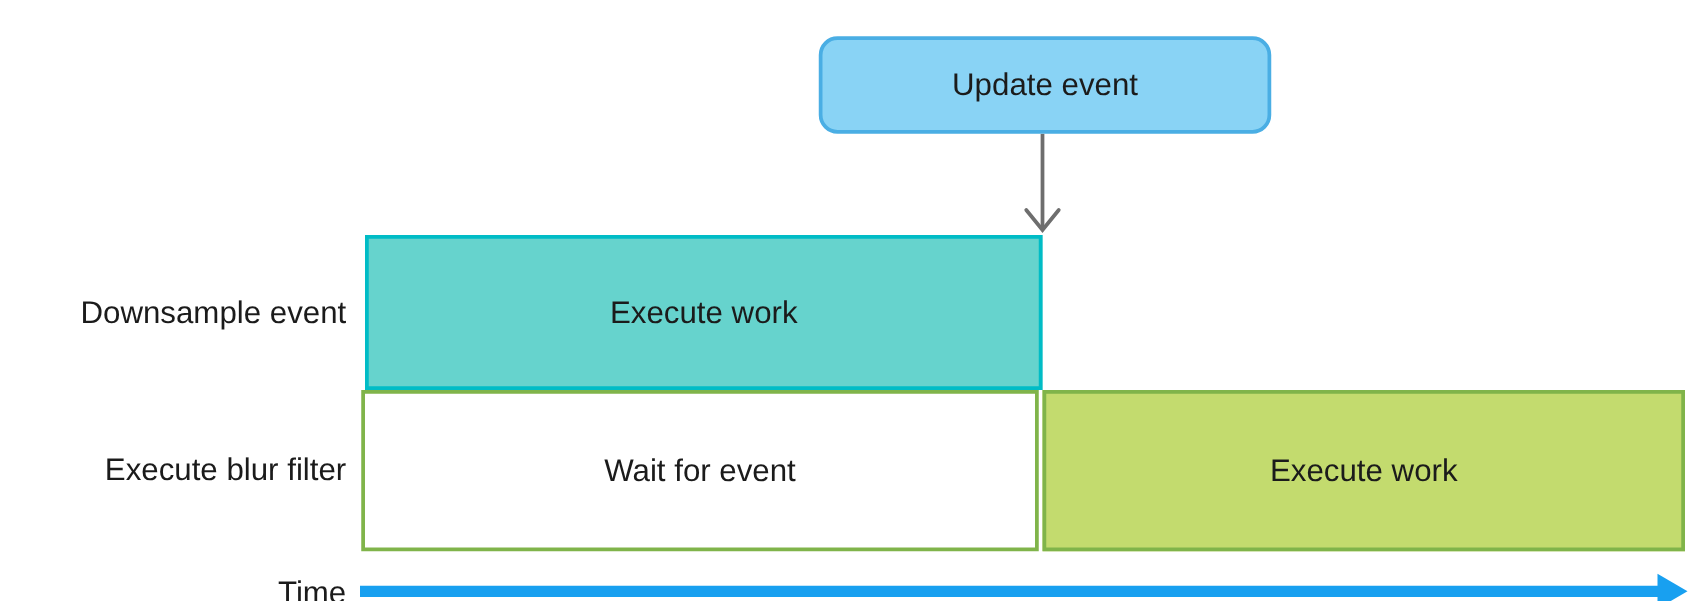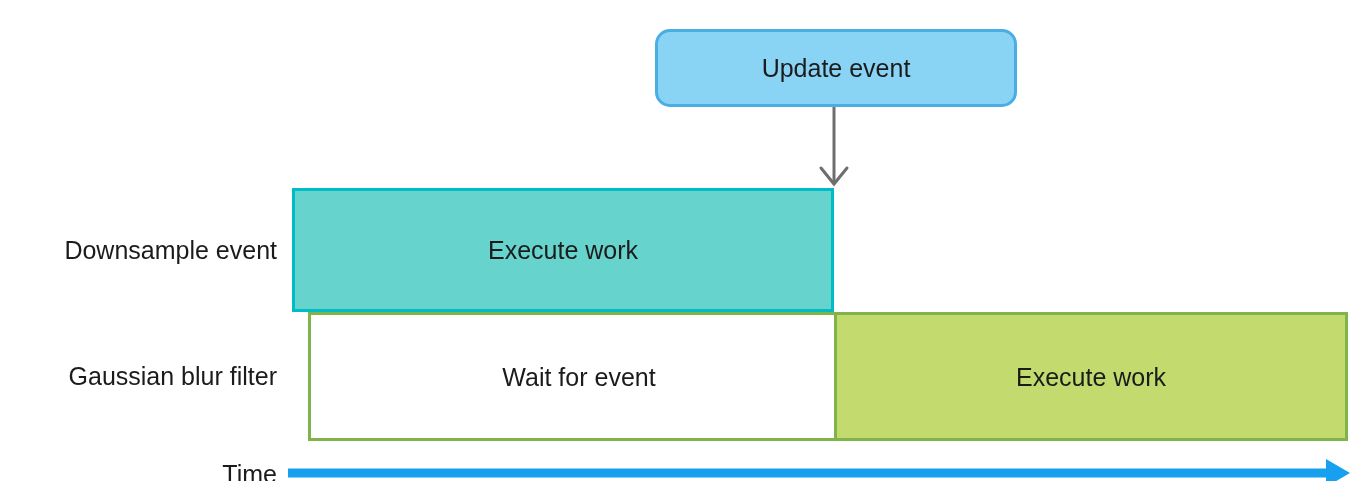--- a/index.html
+++ b/index.html
@@ -33,21 +33,21 @@
     border: 3px solid var(--event-border, #4aaee4);
     border-radius: 15px;
   }
   .seg-teal {
     left: 292px; top: 172px;
     width: 542px; height: 124px;
     background: var(--teal-fill, #66d3cd);
     border: 3px solid var(--teal-border, #00bcc6);
   }
   .seg-wait {
-    left: 308px; top: 296px;
+    left: 289px; top: 296px;
     width: 542px; height: 129px;
     background: var(--wait-fill, #ffffff);
     border: 3px solid var(--green-border, #80b44a);
   }
   .seg-green {
     left: 834px; top: 296px;
     width: 514px; height: 129px;
     background: var(--green-fill, #c3db6e);
     border: 3px solid var(--green-border, #80b44a);
   }
@@ -93,21 +93,21 @@
 
   <svg class="down-arrow" viewBox="0 0 32 80" aria-hidden="true">
     <line x1="16" y1="0" x2="16" y2="75" stroke="#6e6e6e" stroke-width="3"></line>
     <polyline points="3,61 16,77 29,61" fill="none" stroke="#6e6e6e" stroke-width="3" stroke-linecap="round" stroke-linejoin="miter"></polyline>
   </svg>
 
   <div class="row-label r1">
     <span>Downsample event</span>
   </div>
   <div class="row-label r2">
-    <span>Gaussian blur filter</span>
+    <span>Execute blur filter</span>
   </div>
 
   <div class="box seg-teal">
     <span>Execute work</span>
   </div>
 
   <div class="box seg-wait">
     <span>Wait for event</span>
   </div>
 

